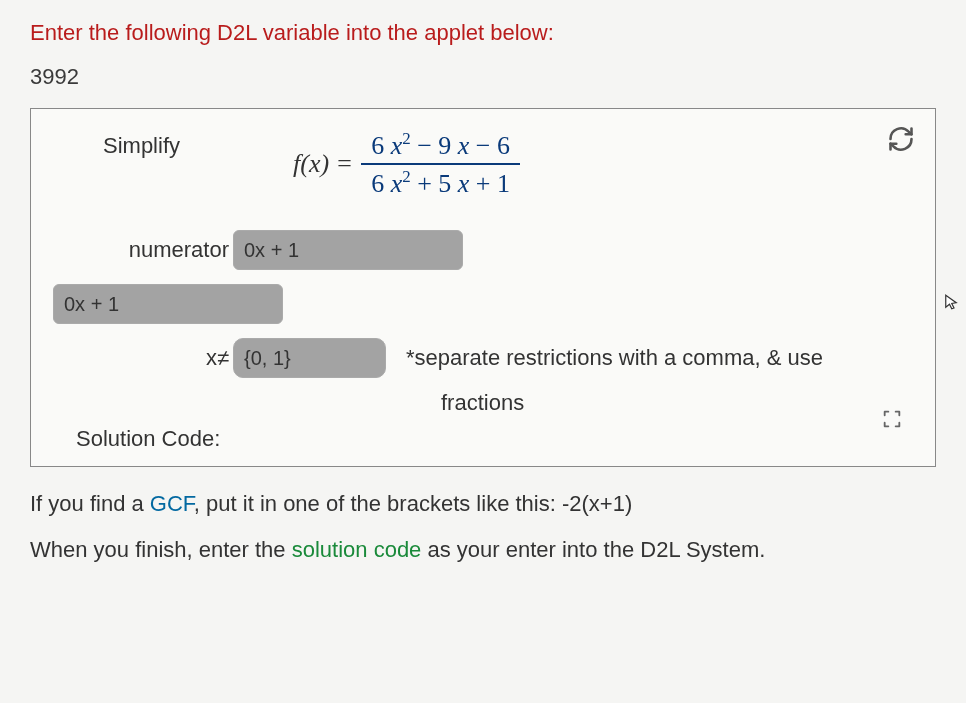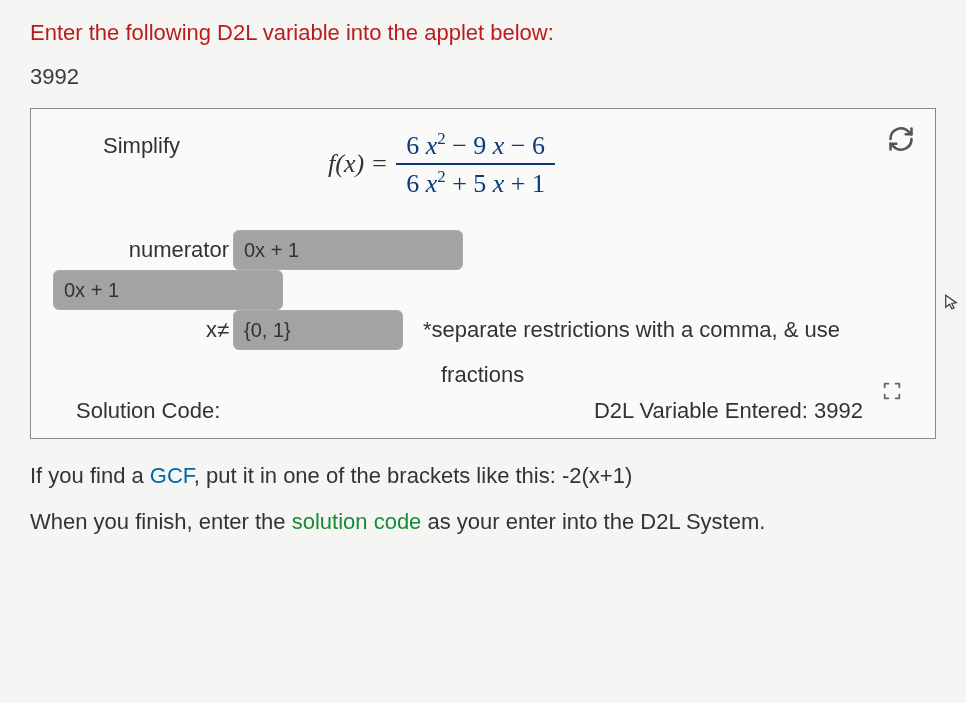--- a/index.html
+++ b/index.html
@@ -29,21 +29,20 @@
       border: 1px solid #888;
       background: #fafaf8;
       padding: 18px 22px 14px 22px;
       position: relative;
       margin-bottom: 24px;
     }
     .top-row {
       display: flex;
       align-items: flex-start;
       margin-bottom: 30px;
-      gap: 35px;
     }
     .simplify-label {
       width: 200px;
       padding-left: 50px;
       padding-top: 6px;
       font-size: 22px;
     }
     .fraction-block {
       flex: 1;
       display: flex;
@@ -86,20 +85,21 @@
       cursor: pointer;
       color: #555;
     }
     .refresh-icon svg {
       width: 100%;
       height: 100%;
     }
     .input-rows {
       display: flex;
       flex-direction: column;
+      gap: 14px;
       margin-bottom: 18px;
     }
     .input-row {
       display: flex;
       align-items: center;
     }
     .input-label {
       width: 180px;
       text-align: right;
       padding-right: 4px;
@@ -110,21 +110,22 @@
       border-radius: 6px;
       background: #a3a3a3;
       font-size: 20px;
       padding: 6px 10px;
       width: 230px;
       height: 40px;
       font-family: Arial, Helvetica, sans-serif;
       color: #333;
     }
     .text-input.short {
-      width: 170px;
+      width: 153px;
+      border-radius: 10px;
     }
     .hint {
       font-size: 22px;
       margin-left: 20px;
       color: #333;
     }
     .hint-line2 {
       margin-left: 388px;
       margin-top: -6px;
       margin-bottom: 10px;
@@ -231,23 +232,20 @@
     <div class="input-row">
       <div class="input-label">x≠</div>
       <input type="text" class="text-input short" value="{0, 1}" style="">
       <div class="hint">*separate restrictions with a comma, &amp; use</div>
     </div>
   </div>
   <div class="hint-line2">fractions</div>
 
   <div class="bottom-row">
     <div class="solution-label">Solution Code:</div>
-    <div class="d2l-entered">
-      <span>D2L Variable Entered: </span><span>3992</span>
-    </div>
     <div class="expand-icon">
       <svg viewBox="0 0 24 24" fill="none" stroke="currentColor" stroke-width="2" stroke-linecap="round">
         <path d="M4 4h4M4 4v4"></path>
         <path d="M20 4h-4M20 4v4"></path>
         <path d="M4 20h4M4 20v-4"></path>
         <path d="M20 20h-4M20 20v-4"></path>
       </svg>
     </div>
   </div>
 </div>

